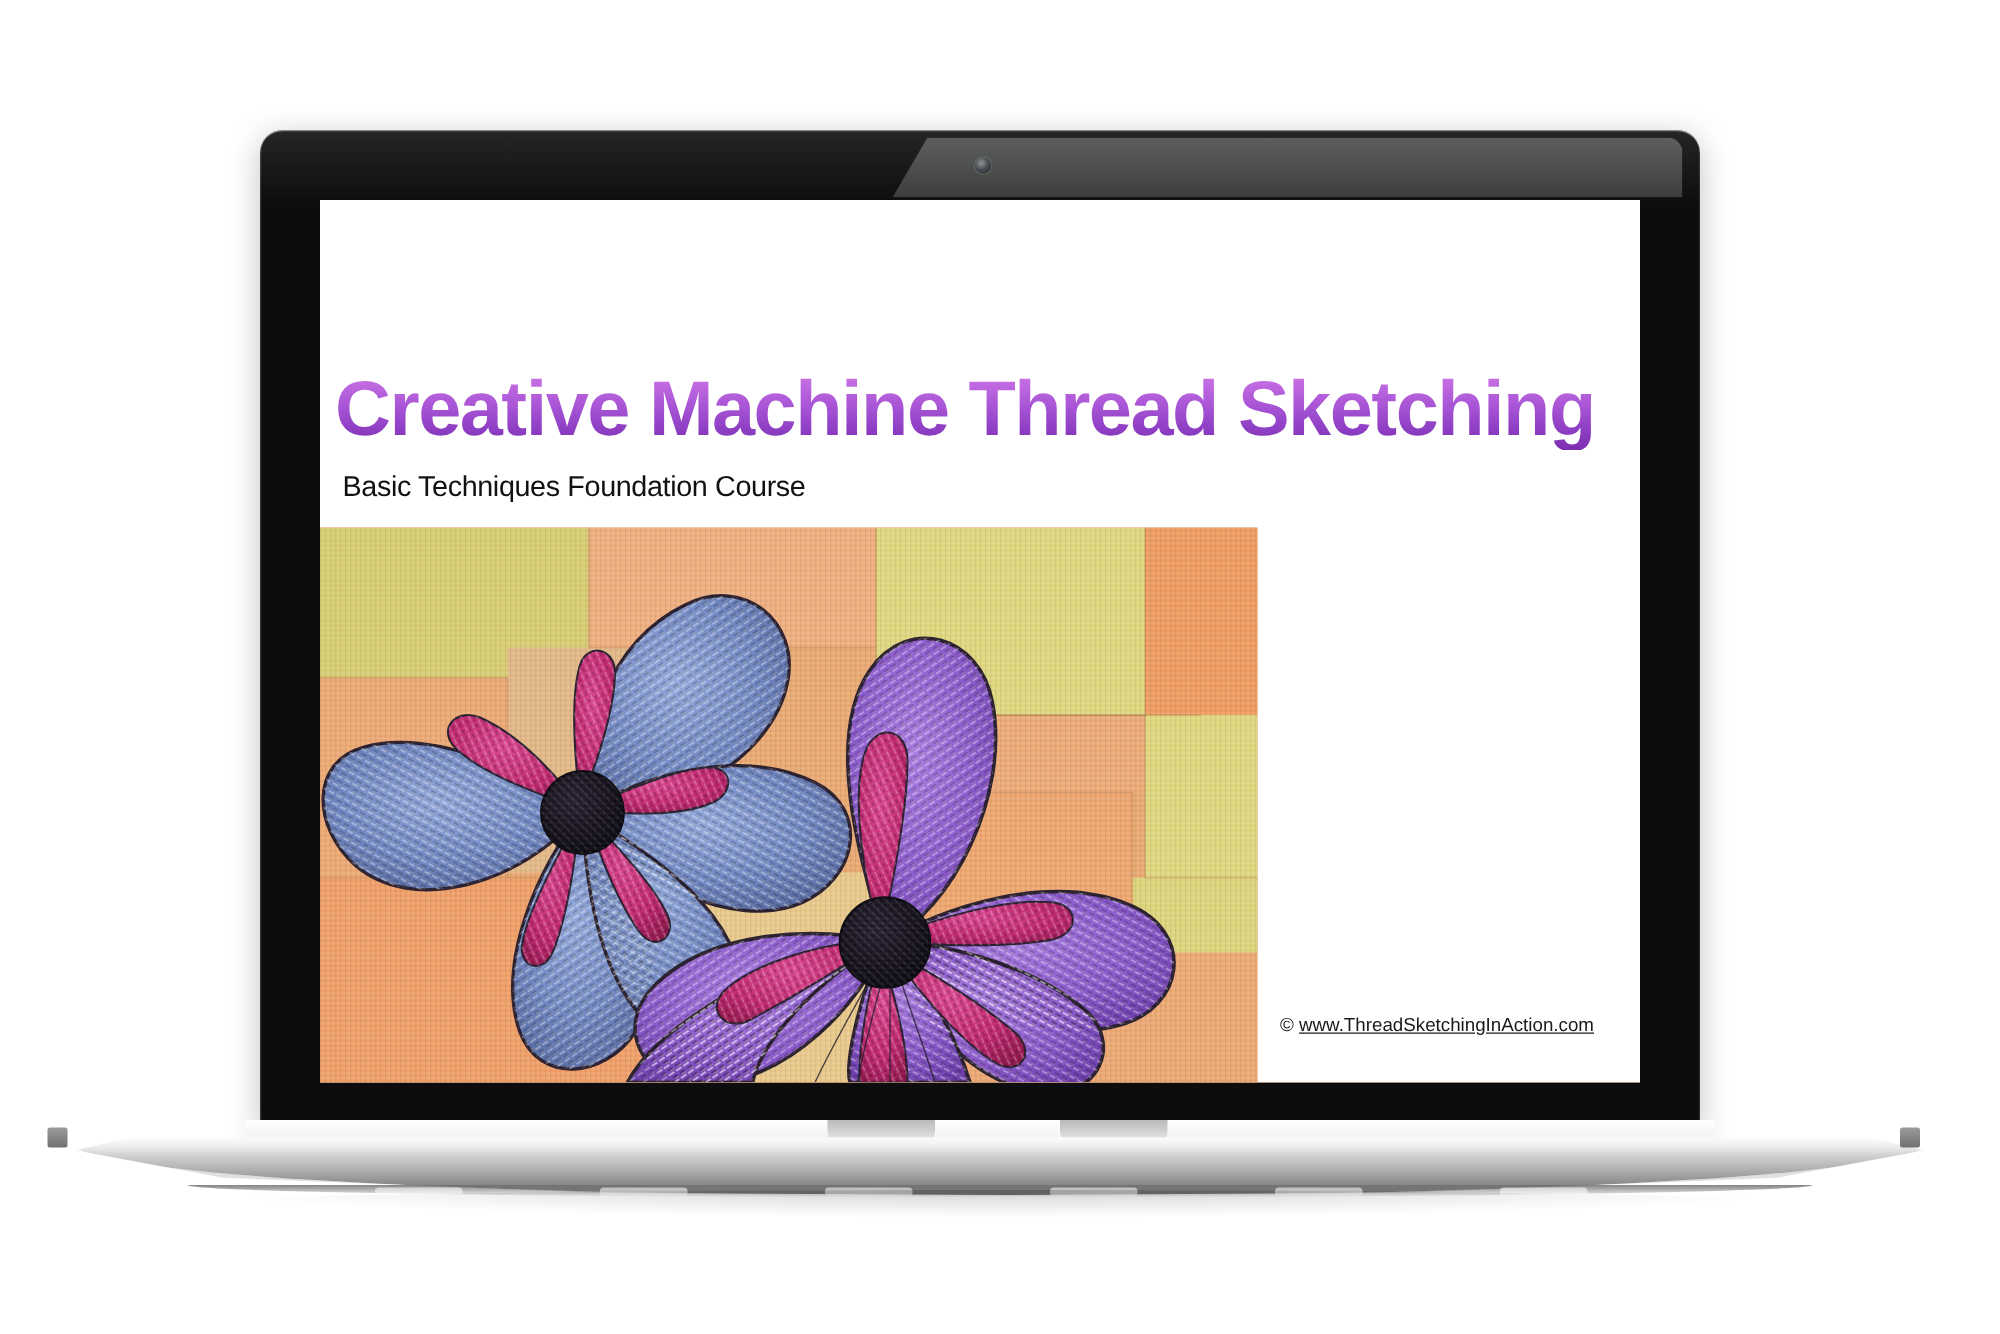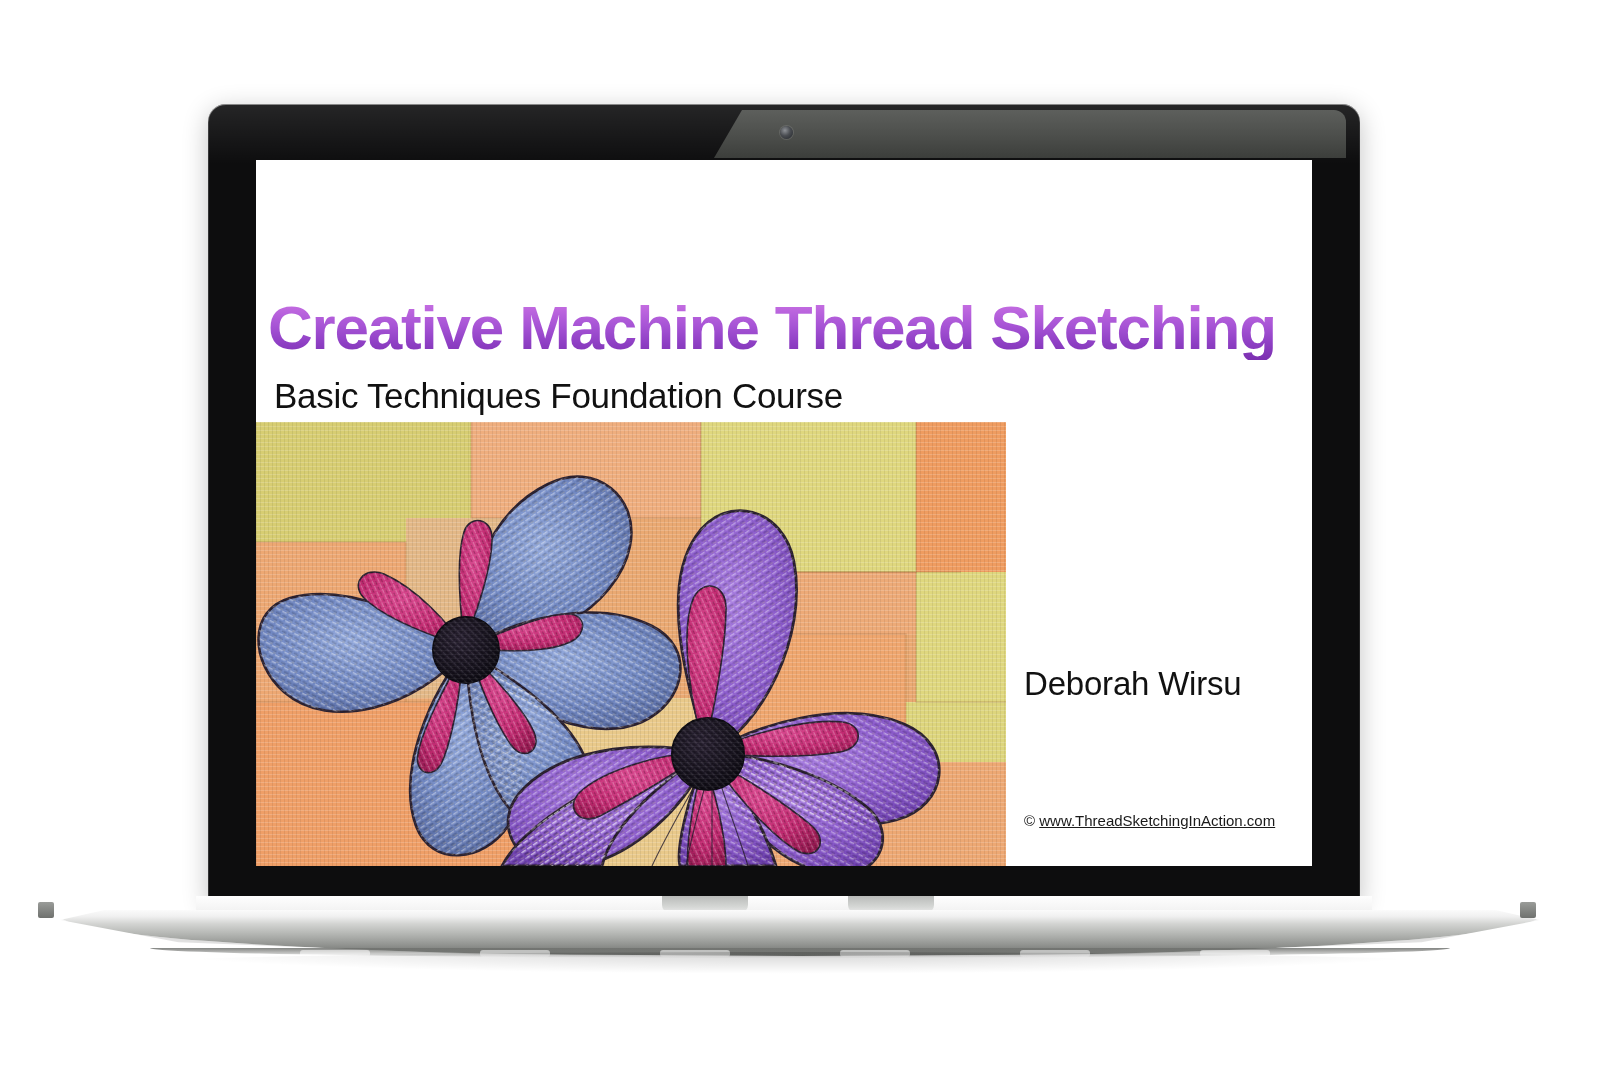--- a/index.html
+++ b/index.html
@@ -113,21 +113,21 @@
     -webkit-background-clip: text;
     background-clip: text;
     color: transparent;
     -webkit-text-fill-color: transparent;
   }
 
   .slide-subtitle {
     position: absolute;
     left: 18px;
     top: 216px;
-    font-size: 35px;
+    font-size: 23px;
     font-weight: 400;
     color: #111111;
     letter-spacing: -0.3px;
     white-space: nowrap;
   }
 
   .slide-author {
     position: absolute;
     left: 768px;
     top: 505px;
@@ -464,21 +464,20 @@
               </g>
 
               <rect x="0" y="0" width="750" height="444" fill="url(#weave)" opacity=".35"></rect>
             </svg>
           </div>
 
           <div class="slide-title">Creative Machine Thread Sketching</div>
 
           <div class="slide-subtitle">Basic Techniques Foundation Course</div>
 
-          <div class="slide-author">Deborah Wirsu</div>
 
           <div class="slide-copyright">
             <span>©</span>
             <span class="url">www.ThreadSketchingInAction.com</span>
           </div>
 
         </div>
       </div>
     </div>
 

